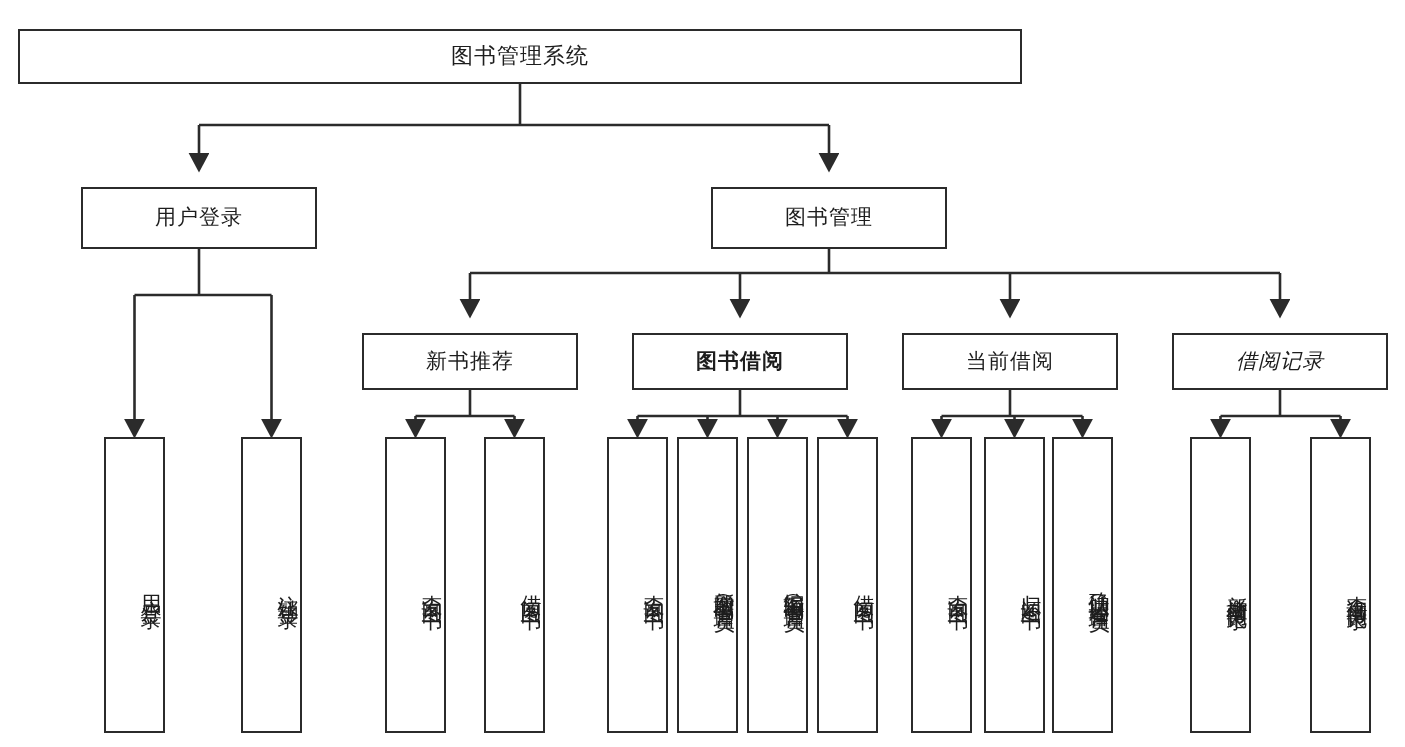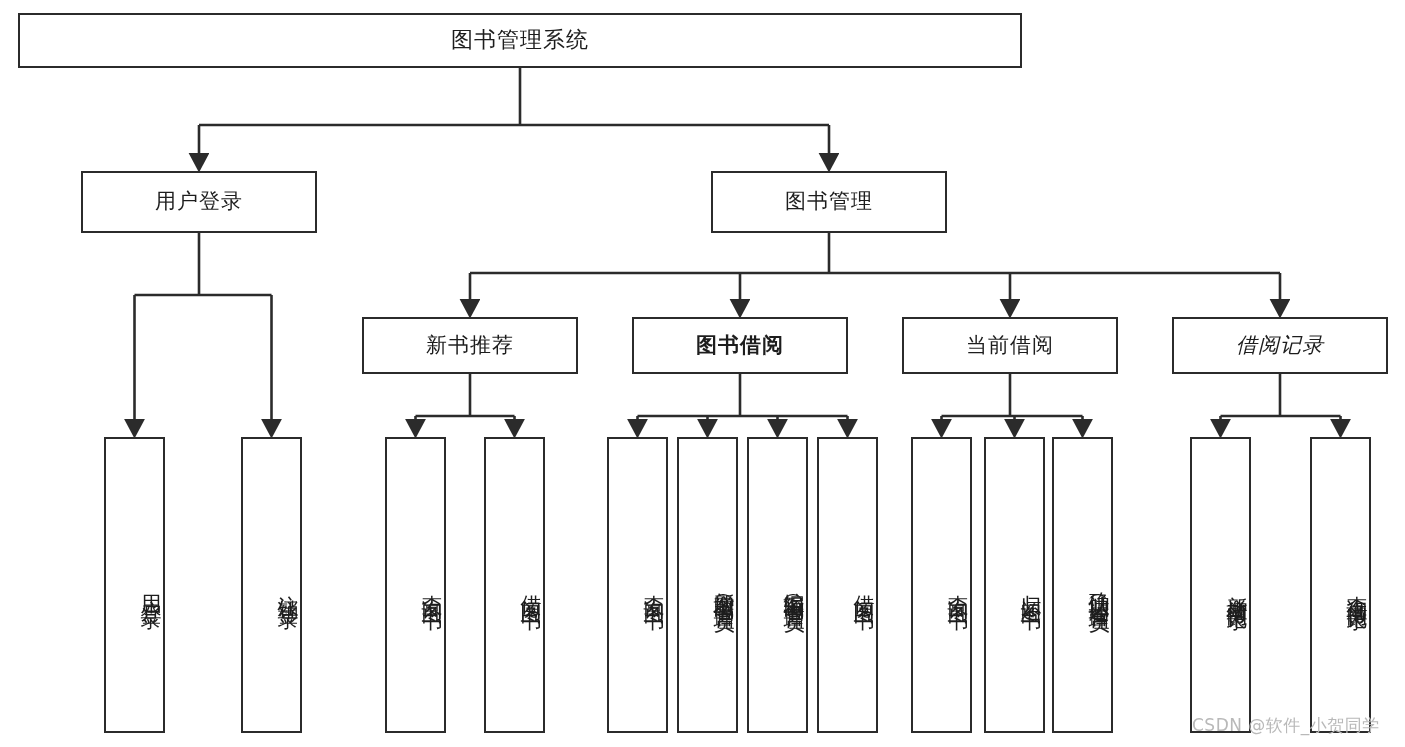--- a/index.html
+++ b/index.html
@@ -33,20 +33,21 @@
     background: #ffffff;
     display: flex;
     align-items: center;
     justify-content: center;
     color: #1d1d1d;
   }
   .node.horiz {
     font-size: 21px;
     letter-spacing: 1px;
     line-height: 1.2;
+    margin-top: 16px;
   }
   .node.root {
     font-size: 22px;
   }
   .node.vert {
     writing-mode: vertical-rl;
     text-orientation: upright;
     font-size: 21px;
     letter-spacing: 5px;
     line-height: 1.15;
@@ -135,14 +136,13 @@
   <div class="node vert tall-text" style="left: 747px; top: 437px; width: 61px; height: 296px;">编辑图书（管理员）</div>
   <div class="node vert" style="left: 817px; top: 437px; width: 61px; height: 296px;">借阅图书</div>
 
   <div class="node vert" style="left: 911px; top: 437px; width: 61px; height: 296px;">查询图书</div>
   <div class="node vert" style="left: 984px; top: 437px; width: 61px; height: 296px;">归还图书</div>
   <div class="node vert tall-text" style="left: 1052px; top: 437px; width: 61px; height: 296px;">确认归还（管理员）</div>
 
   <div class="node vert tall-text" style="left: 1190px; top: 437px; width: 61px; height: 296px;">新增借阅记录</div>
   <div class="node vert tall-text" style="left: 1310px; top: 437px; width: 61px; height: 296px;">查询借阅记录</div>
 
-  <div class="watermark" style="left:1192px; top:714px;">CSDN @软件_小贺同学</div>
 </div>
 
 </body></html>

